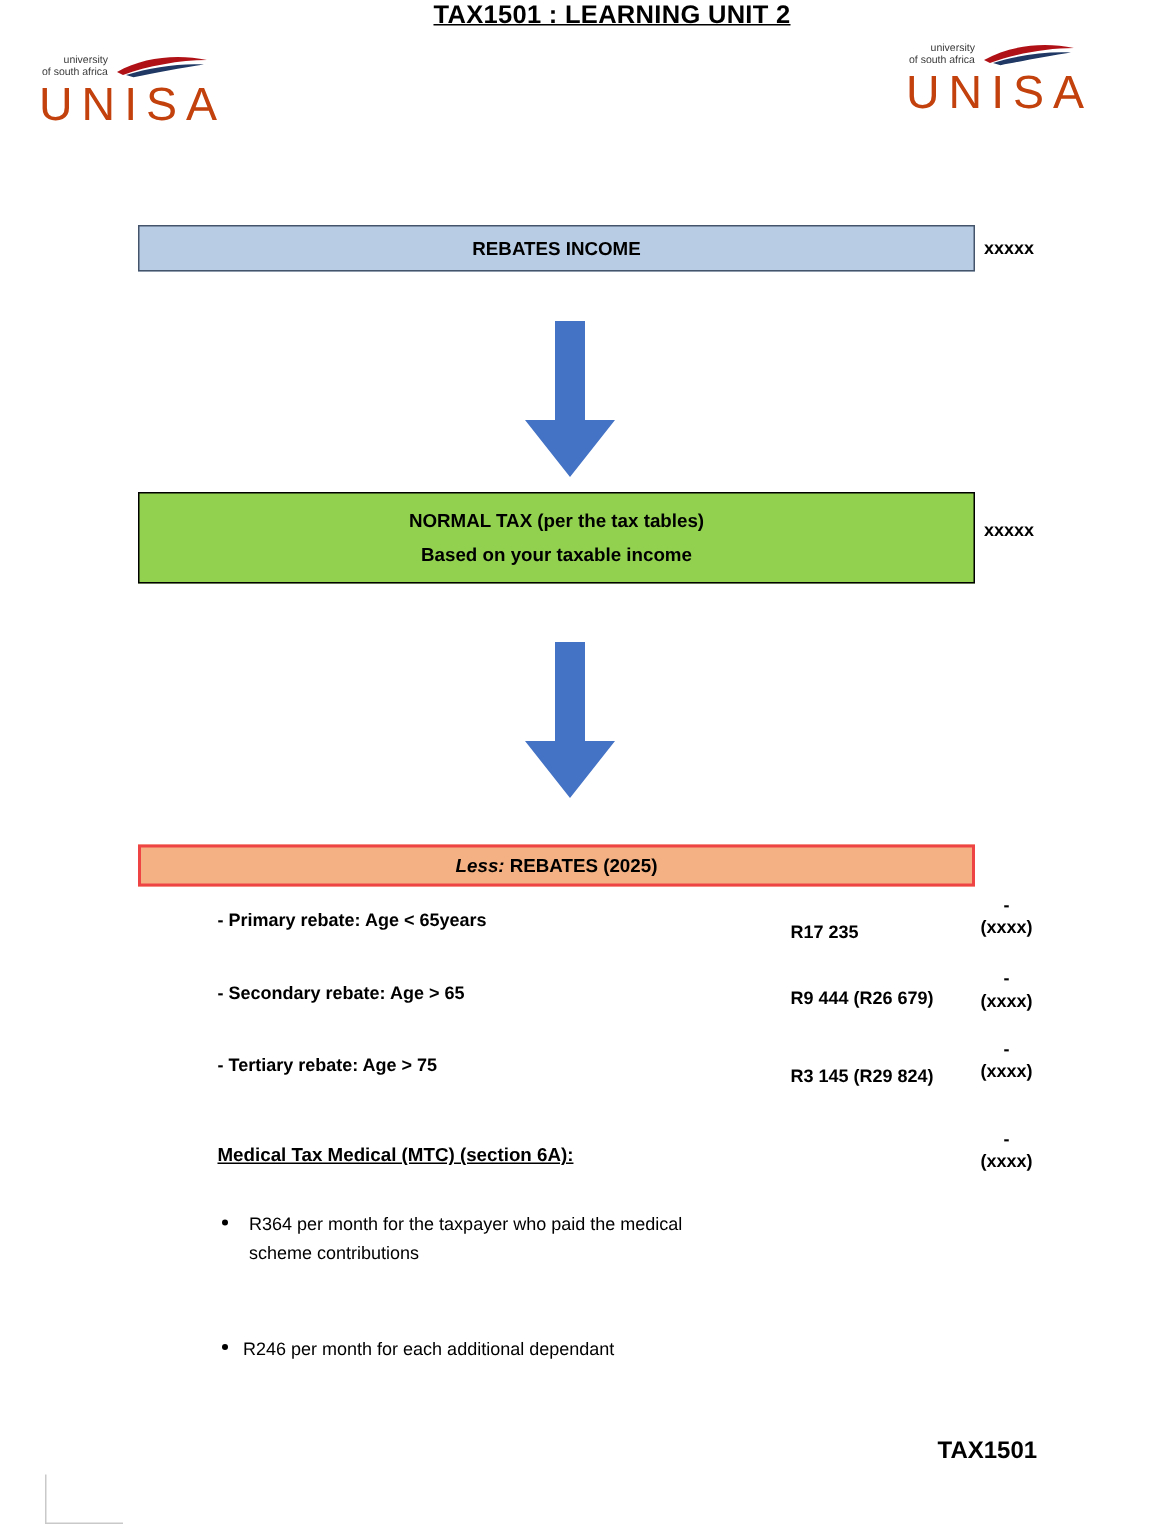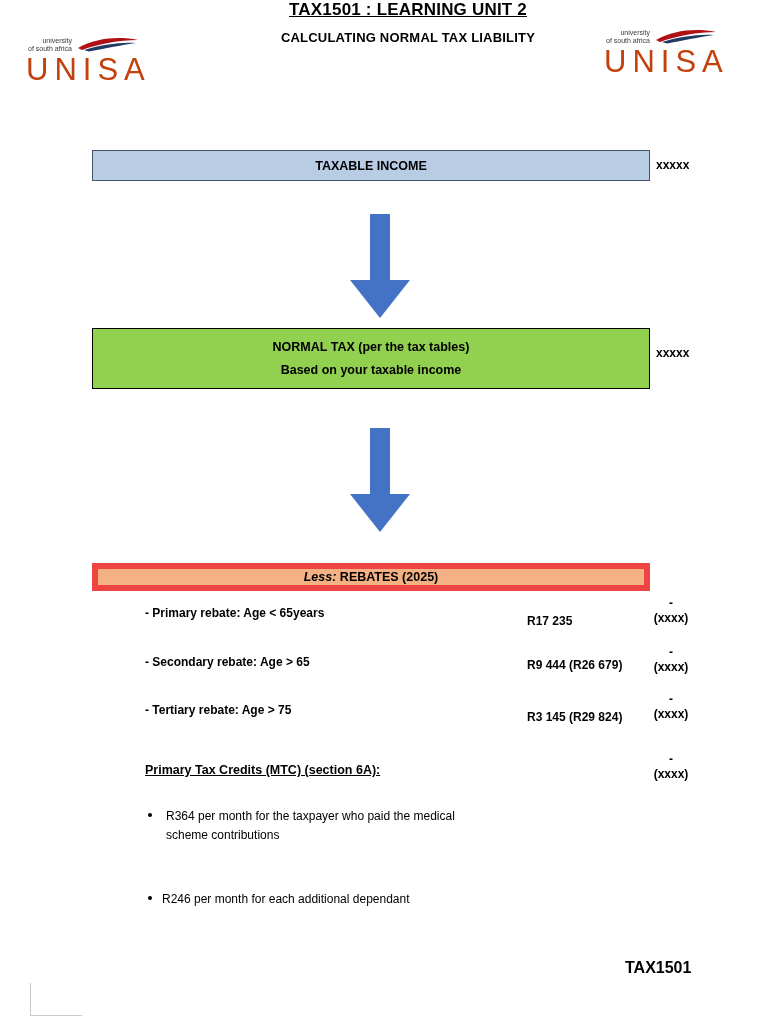--- a/index.html
+++ b/index.html
@@ -46,21 +46,21 @@
   .box-taxable {
     top:150px; height:31px;
     background:#b8cce4; border:1px solid #44546a;
   }
   .box-normal {
     top:328px; height:61px;
     background:#92d050; border:1.5px solid #000;
   }
   .box-rebates {
     top:563px; height:28px;
-    background:#f4b183; border:6px solid #ef4444;
+    background:#f4b183; border:2px solid #ef4444;
   }
   .box-label { font-size:12.5px; font-weight:700; }
   .box-sublabel { font-size:12.5px; font-weight:700; margin-top:9px; }
   .italic-prefix { font-style:italic; font-weight:700; }
 
   .box-value {
     position:absolute; left:656px; font-size:12px; font-weight:700;
   }
   .value-taxable { top:158px; }
   .value-normal  { top:346px; }
@@ -140,25 +140,24 @@
       <svg class="logo-swoosh" width="64" height="17" viewBox="0 0 64 17">
         <path d="M2 12 C 20 2, 42 0, 62 4 C 44 4, 22 8, 6 14 Z" fill="#b01116"></path>
         <path d="M8 14 C 24 9, 44 6, 60 7 C 46 9, 26 13, 13 15.5 Z" fill="#1f3864"></path>
       </svg>
     </div>
     <div class="logo-wordmark">UNISA</div>
   </div>
 
   <div class="header-title-wrap">
     <div class="header-title">TAX1501 : LEARNING UNIT 2</div>
-    <div class="header-subtitle">CALCULATING NORMAL TAX LIABILITY</div>
   </div>
 
   <div class="flow-box box-taxable">
-    <div class="box-label">TAXABLE INCOME</div>
+    <div class="box-label">REBATES INCOME</div>
   </div>
   <div class="box-value value-taxable">xxxxx</div>
 
   <svg class="down-arrow arrow-1" width="64" height="104" viewBox="0 0 64 104">
     <polygon points="22,0 42,0 42,66 62,66 32,104 2,66 22,66" fill="#4472c4"></polygon>
   </svg>
 
   <div class="flow-box box-normal">
     <div class="box-label">NORMAL TAX  (per the tax tables)</div>
     <div class="box-sublabel">Based on your taxable income</div>
@@ -187,21 +186,21 @@
     <div>(xxxx)</div>
   </div>
 
   <div class="rebate-label row3-label">- Tertiary rebate: Age &gt; 75</div>
   <div class="rebate-amount row3-amount">R3 145 (R29 824)</div>
   <div class="minus-col row3-minus">
     <div>-</div>
     <div>(xxxx)</div>
   </div>
 
-  <div class="mtc-heading">Primary Tax Credits (MTC) (section 6A):</div>
+  <div class="mtc-heading">Medical Tax Medical (MTC) (section 6A):</div>
   <div class="minus-col mtc-minus">
     <div>-</div>
     <div>(xxxx)</div>
   </div>
 
   <div class="bullet-item bullet-1">
     <span class="bullet-dot"></span>
     <span class="bullet-text">R364 per month for the taxpayer who paid the medical scheme contributions</span>
   </div>
   <div class="bullet-item bullet-3">

